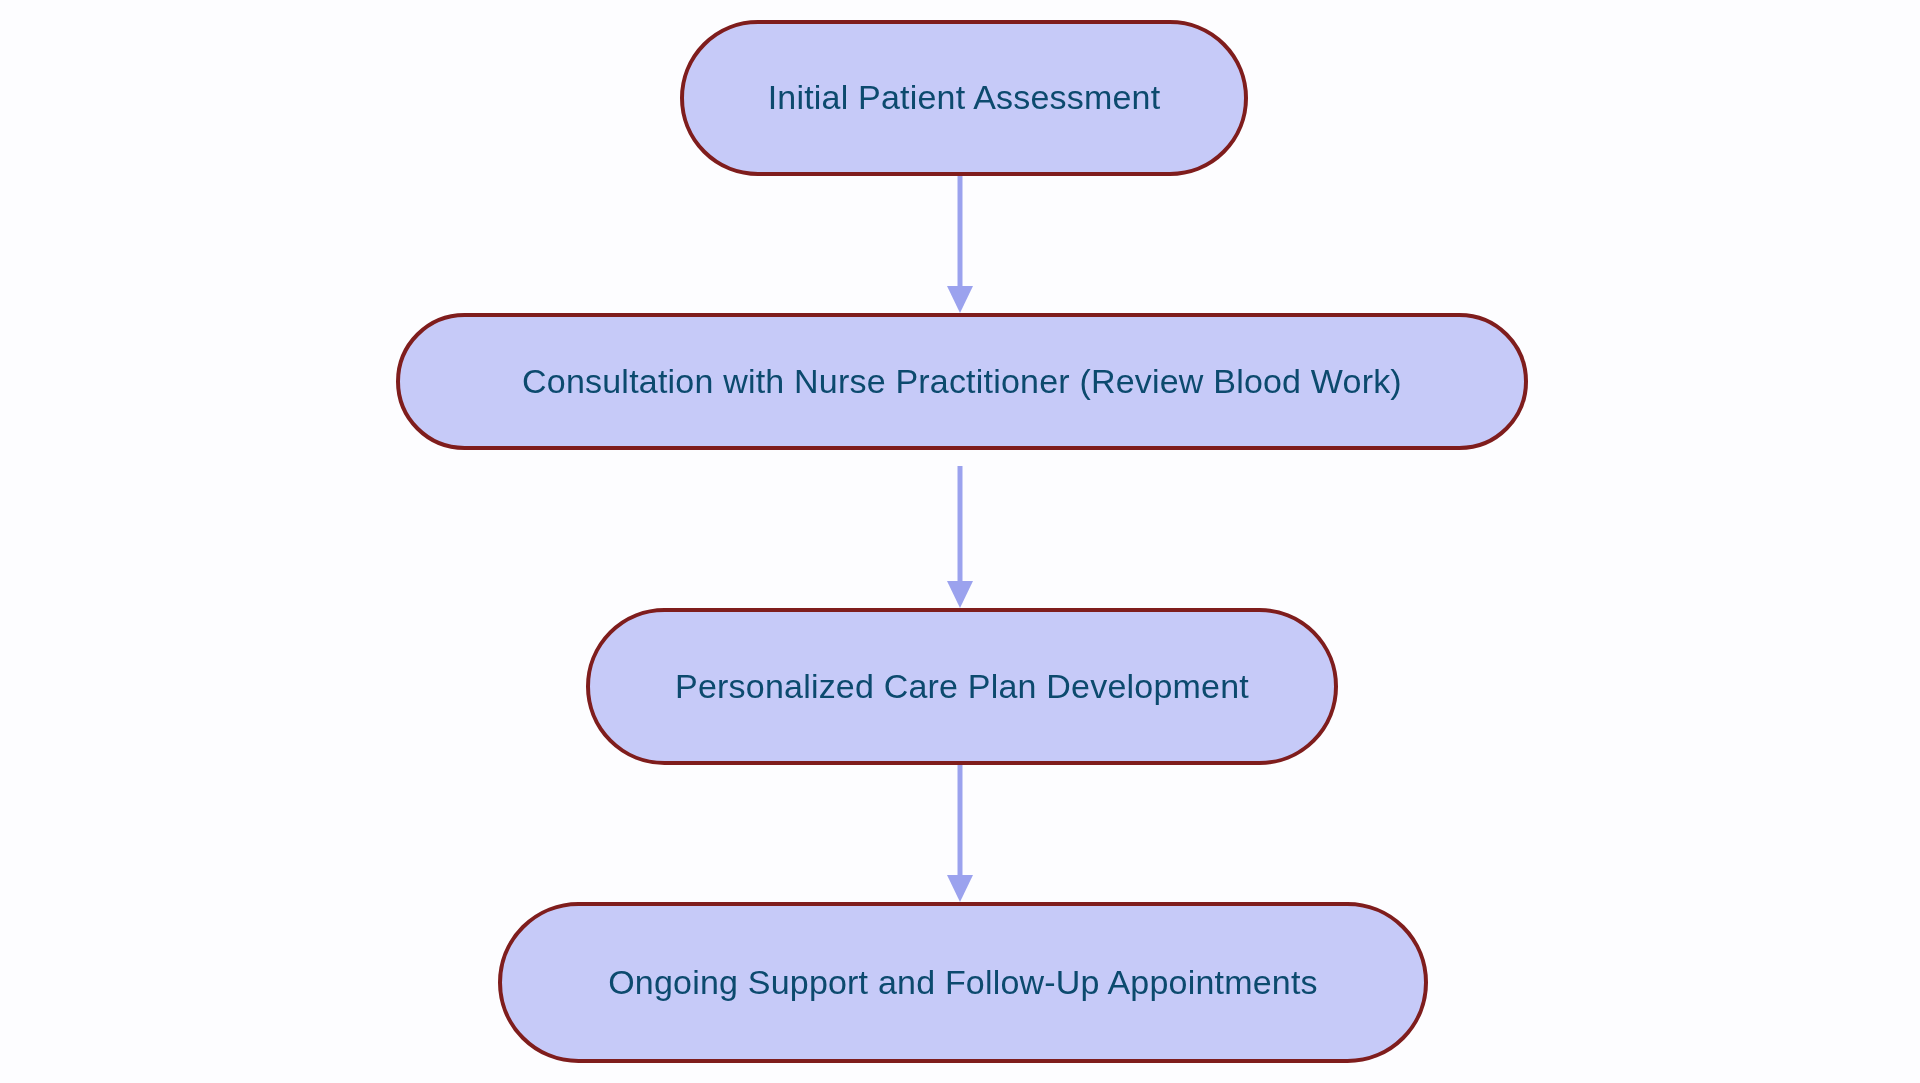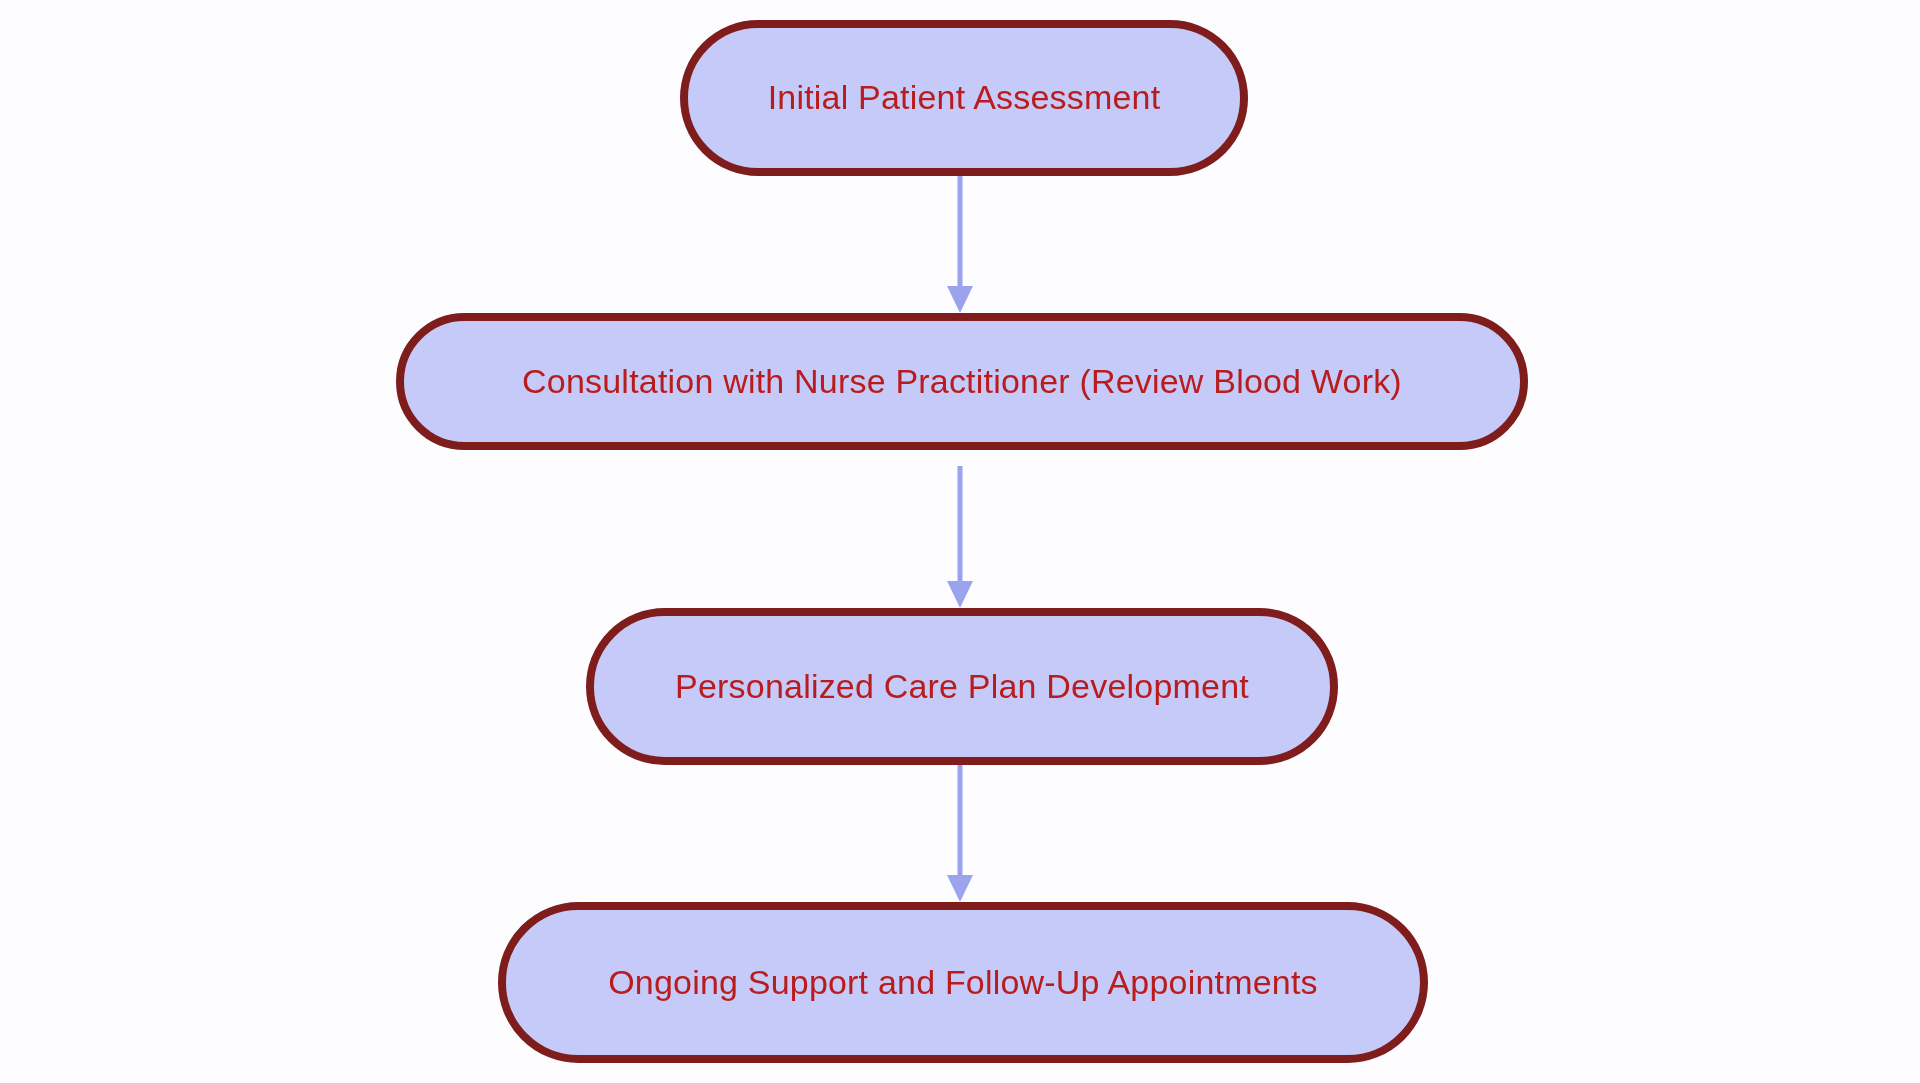--- a/index.html
+++ b/index.html
@@ -20,23 +20,23 @@
     height: 1083px;
     background: #fdfdff;
   }
   .flow-node {
     position: absolute;
     box-sizing: border-box;
     display: flex;
     align-items: center;
     justify-content: center;
     background: #c6caf8;
-    border: 8px solid #7f1d1d;
+    border: 4px solid #7f1d1d;
     border-radius: 999px;
-    color: #b91c1c;
+    color: #0c4a6e;
     white-space: nowrap;
     letter-spacing: 0.2px;
     user-select: none;
   }
   .flow-node .node-label {
     display: block;
     line-height: 1.1;
     font-weight: 400;
   }
   .connector {

